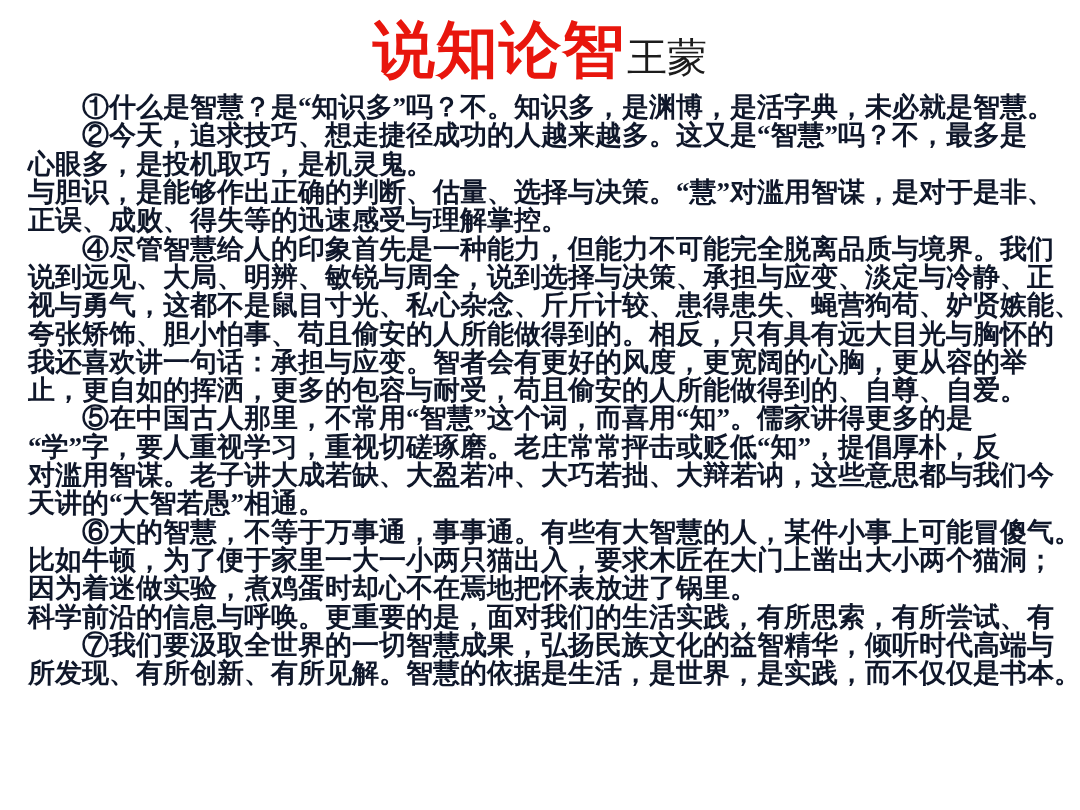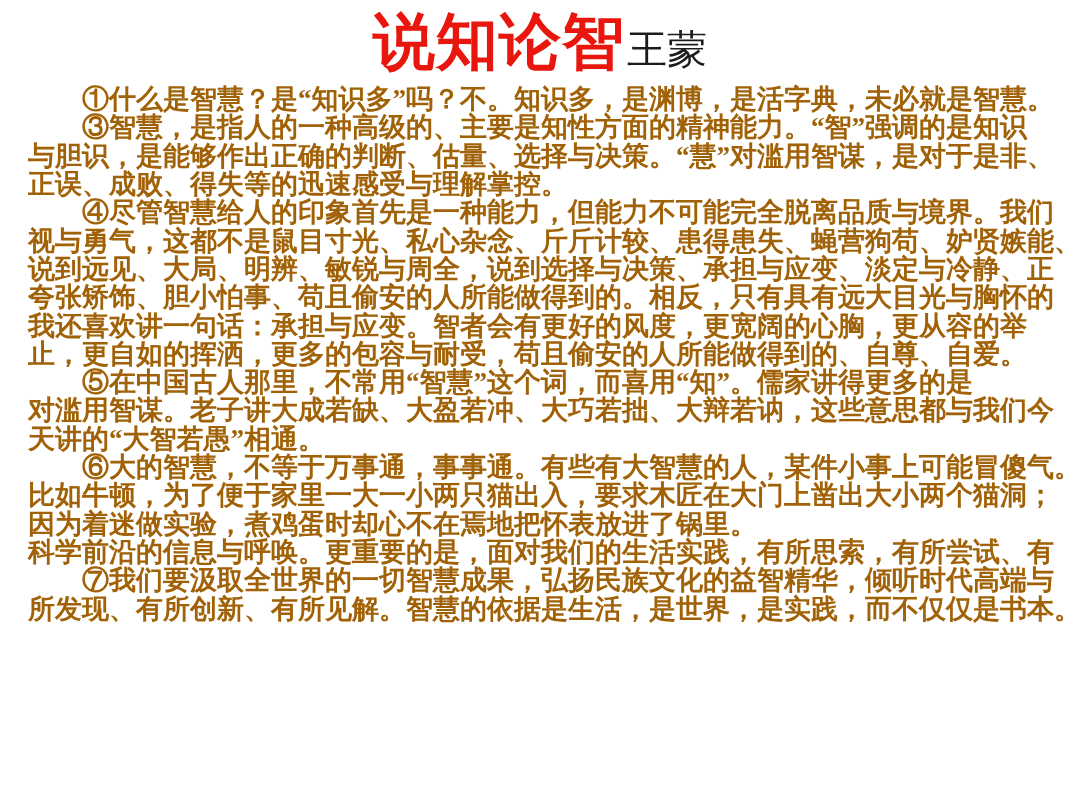--- a/index.html
+++ b/index.html
@@ -11,21 +11,21 @@
     overflow: hidden;
     font-family: "Liberation Serif", serif;
   }
   .slide {
     position: relative;
     width: 1080px;
     height: 810px;
     background: #ffffff;
   }
   .header {
-    margin-top: 8px;
+    margin-top: 16px;
     text-align: center;
     white-space: nowrap;
     line-height: 1.1;
   }
   .title {
     font-size: 62px;
     font-weight: bold;
     color: #e8160d;
     letter-spacing: 1px;
   }
@@ -56,39 +56,43 @@
     text-decoration-thickness: 1.5px;
   }
 </style>
 </head>
 <body style="background: rgb(255, 255, 255);">
 
 <div class="slide">
   <div class="header">
     <span class="title" style="color: rgb(232, 22, 13);">说知论智</span><span class="author">王蒙</span>
   </div>
-  <div class="content" style="color: #a16207;">
+  <div class="content" style="color: #0f172a;">
       <div class="para">
         <div class="line indent"><span>①什么是智慧？是“知识多”吗？不。知识多，是渊博，是活字典，未必就是智慧。</span></div>
       </div>
       <div class="para">
-        <div class="line indent"><span>③智慧，是指人的一种高级的、主要是知性方面的精神能力。“智”强调的是知识</span></div>
+        <div class="line indent"><span>②今天，追求技巧、想走捷径成功的人越来越多。这又是“智慧”吗？不，最多是</span></div>
+        <div class="line"><span>心眼多，是投机取巧，是机灵鬼。</span></div>
+      </div>
+      <div class="para">
         <div class="line"><span>与胆识，是能够作出正确的判断、估量、选择与决策。“慧”对滥用智谋，是对于是非、</span></div>
         <div class="line"><span>正误、成败、得失等的迅速感受与理解掌控。</span></div>
       </div>
       <div class="para">
         <div class="line indent"><span>④尽管智慧给人的印象首先是一种能力，但能力不可能完全脱离品质与境界。我们</span></div>
+        <div class="line"><span>说到远见、大局、明辨、敏锐与周全，说到选择与决策、承担与应变、淡定与冷静、正</span></div>
         <div class="line"><span>视与勇气，这都不是鼠目寸光、私心杂念、斤斤计较、患得患失、蝇营狗苟、妒贤嫉能、</span></div>
-        <div class="line"><span>说到远见、大局、明辨、敏锐与周全，说到选择与决策、承担与应变、淡定与冷静、正</span></div>
         <div class="line"><span>夸张矫饰、胆小怕事、苟且偷安的人所能做得到的。相反，只有具有远大目光与胸怀的</span></div>
         <div class="line"><span>我还喜欢讲一句话：承担与应变。智者会有更好的风度，更宽阔的心胸，更从容的举</span></div>
         <div class="line"><span>止，更自如的挥洒，更多的包容与耐受，苟且偷安的人所能做得到的、自尊、自爱。</span></div>
       </div>
       <div class="para">
         <div class="line indent"><span>⑤在中国古人那里，不常用“智慧”这个词，而喜用“知”。儒家讲得更多的是</span></div>
+        <div class="line"><span>“学”字，要人重视学习，重视切磋琢磨。老庄常常抨击或贬低“知”，提倡厚朴，反</span></div>
         <div class="line"><span>对滥用智谋。老子讲大成若缺、大盈若冲、大巧若拙、大辩若讷，这些意思都与我们今</span></div>
         <div class="line"><span>天讲的“大智若愚”相通。</span></div>
       </div>
       <div class="para">
         <div class="line indent"><span>⑥大的智慧，不等于万事通，事事通。有些有大智慧的人，某件小事上可能冒傻气。</span></div>
         <div class="line"><span class="u">比如牛顿，为了便于家里一大一小两只猫出入，要求木匠在大门上凿出大小两个猫洞；</span></div>
         <div class="line"><span class="u">因为着迷做实验，煮鸡蛋时却心不在焉地把怀表放进了锅里</span><span>。</span></div>
       </div>
       <div class="para">
         <div class="line"><span>科学前沿的信息与呼唤。更重要的是，面对我们的生活实践，有所思索，有所尝试、有</span></div>

